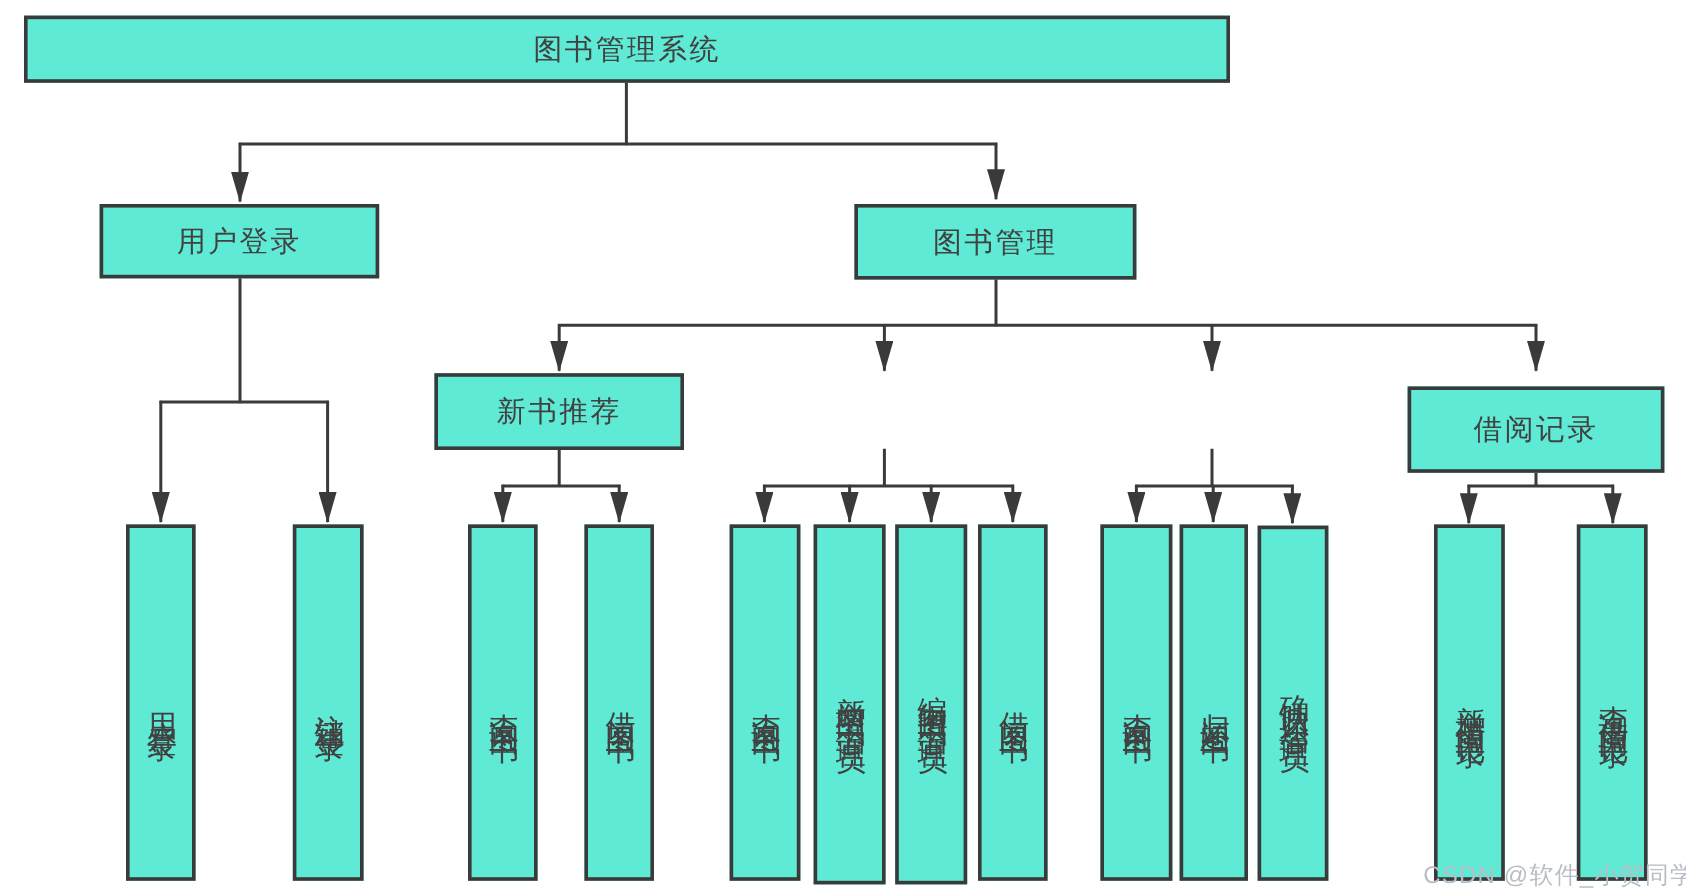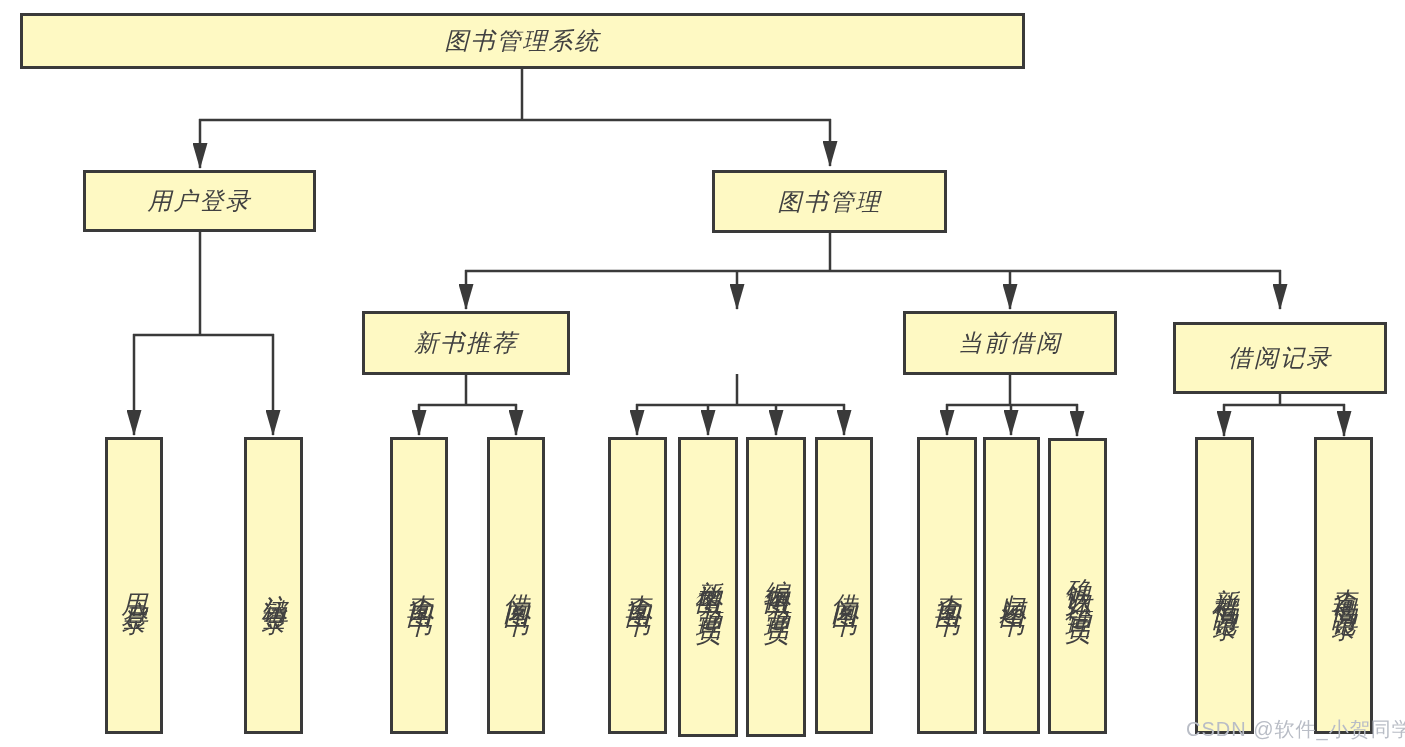--- a/index.html
+++ b/index.html
@@ -13,27 +13,26 @@
   }
   .connectors {
     position: absolute;
     left: 0; top: 0;
     z-index: 0;
   }
   .box {
     position: absolute;
     box-sizing: border-box;
     border: 3px solid #3a3a3a;
-    background: #fef9c3;
+    background: #5eead4;
     display: flex;
     align-items: center;
     justify-content: center;
     color: #414141;
     z-index: 1;
-    font-style: italic;
   }
   .h-label {
     font-size: 24px;
     letter-spacing: 2px;
     white-space: nowrap;
   }
   .v-label {
     writing-mode: vertical-rl;
     font-size: 25px;
     line-height: 1;
@@ -109,23 +108,20 @@
   <div class="box" style="left:83px;top:170px;width:233px;height:62px">
     <span class="h-label">用户登录</span>
   </div>
   <div class="box" style="left:712px;top:170px;width:235px;height:63px">
     <span class="h-label">图书管理</span>
   </div>
 
   <div class="box" style="left:362px;top:311px;width:208px;height:64px">
     <span class="h-label">新书推荐</span>
   </div>
-  <div class="box" style="left:903px;top:311px;width:214px;height:64px">
-    <span class="h-label">当前借阅</span>
-  </div>
   <div class="box" style="left:1173px;top:322px;width:214px;height:72px">
     <span class="h-label">借阅记录</span>
   </div>
 
   <div class="box" style="left:105px;top:437px;width:58px;height:297px">
     <span class="v-label">用户登录</span>
   </div>
   <div class="box" style="left:244px;top:437px;width:59px;height:297px">
     <span class="v-label">注销登录</span>
   </div>

